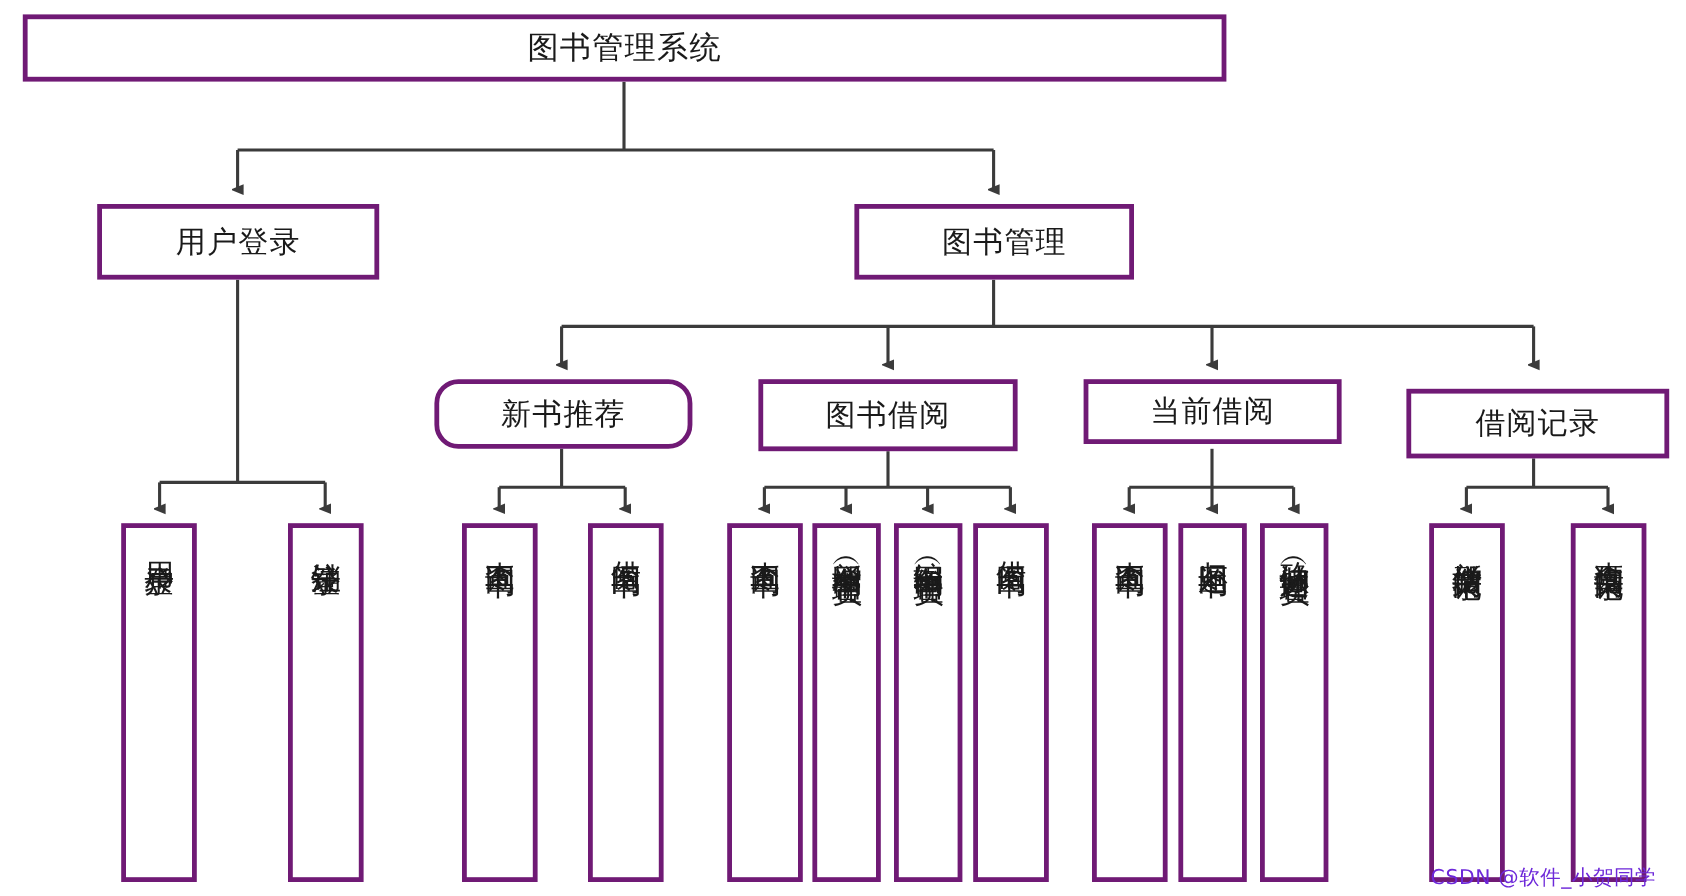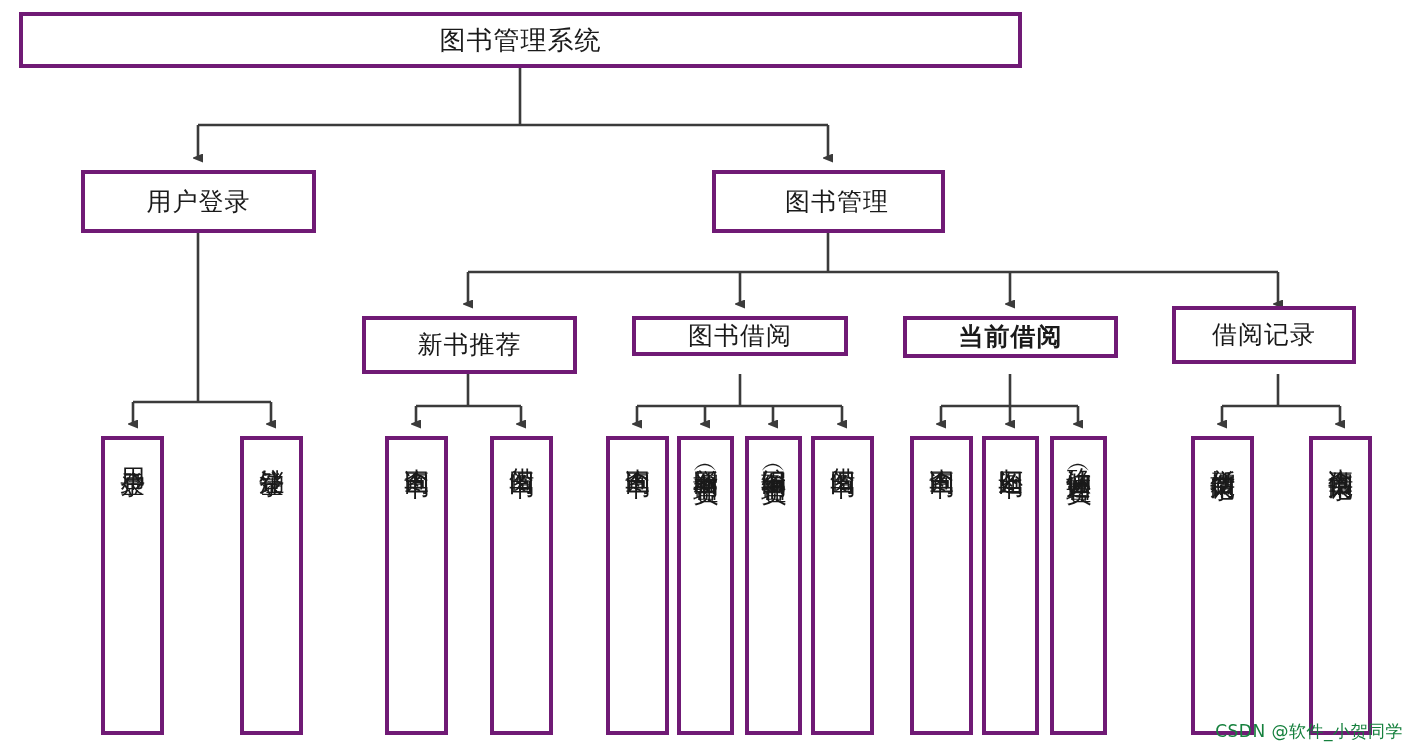--- a/index.html
+++ b/index.html
@@ -51,24 +51,24 @@
     font-size: 25px;
     line-height: 1.18;
     letter-spacing: 2px;
     white-space: nowrap;
   }
   .node.root {
     font-size: 26px;
   }
   .watermark {
     position: absolute;
-    right: 2px;
+    right: 25px;
     bottom: 4px;
     font-size: 17px;
-    color: #15803d;
+    color: #6d28d9;
     letter-spacing: 0.5px;
     white-space: nowrap;
   }
 </style>
 </head>
 <body>
 
 <div id="stage">
 
   <svg id="wires" viewBox="0 0 1405 747">
@@ -125,30 +125,30 @@
     <span>图书管理系统</span>
   </div>
 
   <div class="node horiz" style="left:81px; top:170px; width:235px; height:63px;">
     <span>用户登录</span>
   </div>
   <div class="node horiz" style="left:712px; top:170px; width:233px; height:63px;padding-left:17px;">
     <span>图书管理</span>
   </div>
 
-  <div class="node horiz" style="left:362px; top:316px; width:215px; height:58px;">
+  <div class="node horiz" style="left:362px; top:316px; width:215px; height:58px;border-radius:20px;">
     <span>新书推荐</span>
   </div>
-  <div class="node horiz" style="left:632px; top:316px; width:216px; height:40px;">
+  <div class="node horiz" style="left:632px; top:316px; width:216px; height:60px;">
     <span>图书借阅</span>
   </div>
-  <div class="node horiz" style="left:903px; top:316px; width:215px; height:42px;font-weight:bold;">
+  <div class="node horiz" style="left:903px; top:316px; width:215px; height:54px;">
     <span>当前借阅</span>
   </div>
-  <div class="node horiz" style="left:1172px; top:306px; width:184px; height:58px;text-align:right;">
+  <div class="node horiz" style="left:1172px; top:324px; width:219px; height:58px;text-align:right;">
     <span>借阅记录</span>
   </div>
 
   <div class="node vert" style="left:101px; top:436px; width:63px; height:299px;">
     <span class="vlabel">用户登录</span>
   </div>
   <div class="node vert" style="left:240px; top:436px; width:63px; height:299px;">
     <span class="vlabel">注销登录</span>
   </div>
 

